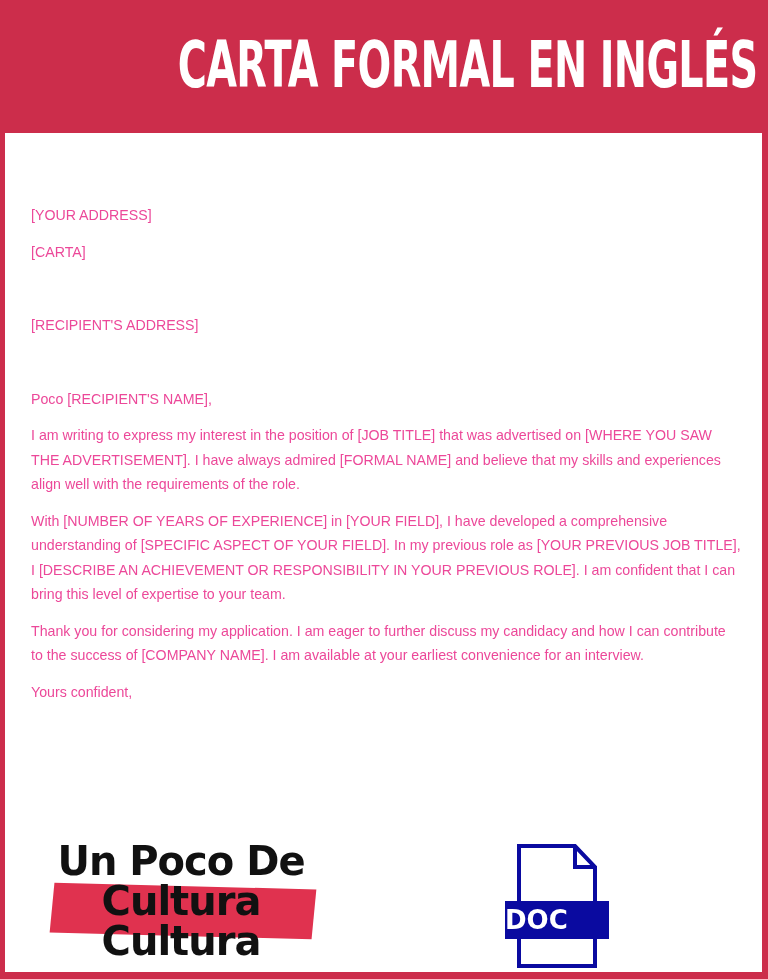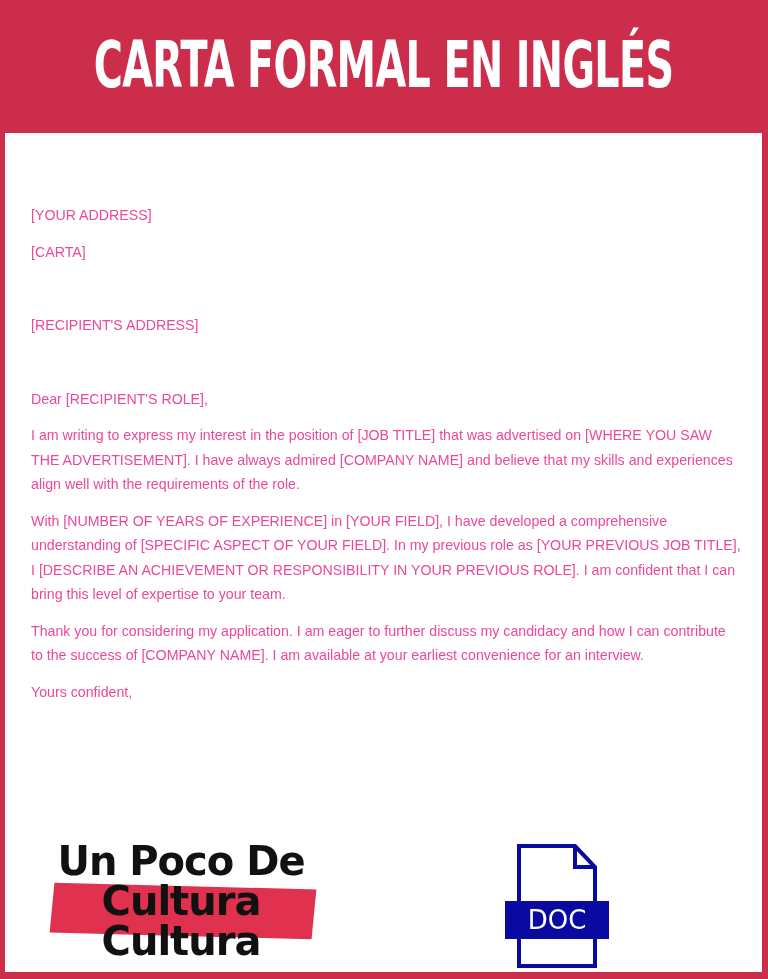--- a/index.html
+++ b/index.html
@@ -1,50 +1,50 @@
 <!DOCTYPE html>
 <html><head>
 <meta charset="utf-8">
 <style>
   html, body { margin:0; padding:0; }
   body { width:768px; height:979px; background:#cc2d4b; position:relative; overflow:hidden; font-family:"Liberation Sans", sans-serif; }
-  .header { position:absolute; left:0; top:0; width:768px; height:133px; background:#cc2d4b; display:flex; align-items:center; justify-content:center; }
+  .header { position:absolute; left:0; top:0; width:768px; height:133px; background:#cc2d4b; display:flex; align-items:center; justify-content:flex-start; }
   .title { color:#fff; font-family:"DejaVu Sans", sans-serif; font-weight:bold; font-size:64px; letter-spacing:-1px; transform:scaleX(0.62); white-space:nowrap; margin-top:-4px; }
   .page { position:absolute; left:5px; top:133px; width:757px; height:839px; background:#fff; }
   .letter { position:absolute; left:26px; top:70px; width:710px; color:#ec4899; font-family:"Liberation Sans", sans-serif; font-size:14.2px; line-height:24.5px; }
   .letter p { margin:0 0 12px 0; }
   .gap1 { height:37px; }
   .gap2 { height:37px; }
   .logo { position:absolute; left:41px; top:705px; width:280px; height:130px; }
   .logo .stripe { position:absolute; left:6px; top:48px; width:262px; height:50px; background:#e0324f; transform:rotate(1.5deg) skewX(-4deg); }
   .logo .line { position:absolute; left:0; width:270px; text-align:center; font-family:"DejaVu Sans", sans-serif; font-weight:bold; color:#111; font-size:40px; letter-spacing:-1px; }
   .l1 { top:0; }
   .l2 { top:40px; }
   .l3 { top:80px; }
   .icon { position:absolute; top:710px; width:104px; height:126px; }
   .doc { left:500px; }
   .pdf { left:633px; }
-  .icon .label { position:absolute; left:0; top:58px; width:104px; height:38px; color:#fff; font-family:"DejaVu Sans", sans-serif; font-weight:normal; font-size:26px; text-align:center; line-height:38px; }
+  .icon .label { position:absolute; left:0; top:58px; width:104px; height:38px; color:#fff; font-family:"DejaVu Sans", sans-serif; font-weight:bold; font-size:26px; text-align:left; line-height:38px; }
 </style>
 </head>
 <body>
 
 <div class="header">
   <div class="title">CARTA FORMAL EN INGLÉS</div>
 </div>
 
 <div class="page">
   <div class="letter">
     <p>[YOUR ADDRESS]</p>
     <p>[CARTA]</p>
     <div class="gap1"></div>
     <p>[RECIPIENT'S ADDRESS]</p>
     <div class="gap2"></div>
-    <p>Dear [RECIPIENT'S ROLE],</p>
-    <p>I am writing to express my interest in the position of [JOB TITLE] that was advertised on [WHERE YOU SAW THE ADVERTISEMENT]. I have always admired [COMPANY NAME] and believe that my skills and experiences align well with the requirements of the role.</p>
+    <p>Poco [RECIPIENT'S NAME],</p>
+    <p>I am writing to express my interest in the position of [JOB TITLE] that was advertised on [WHERE YOU SAW THE ADVERTISEMENT]. I have always admired [FORMAL NAME] and believe that my skills and experiences align well with the requirements of the role.</p>
     <p>With [NUMBER OF YEARS OF EXPERIENCE] in [YOUR FIELD], I have developed a comprehensive understanding of [SPECIFIC ASPECT OF YOUR FIELD]. In my previous role as [YOUR PREVIOUS JOB TITLE], I [DESCRIBE AN ACHIEVEMENT OR RESPONSIBILITY IN YOUR PREVIOUS ROLE]. I am confident that I can bring this level of expertise to your team.</p>
     <p>Thank you for considering my application. I am eager to further discuss my candidacy and how I can contribute to the success of [COMPANY NAME]. I am available at your earliest convenience for an interview.</p>
     <p>Yours confident,</p>
   </div>
 
   <div class="logo">
     <div class="stripe"></div>
     <div class="line l1">Un Poco De</div>
     <div class="line l2">Cultura</div>
     <div class="line l3">Cultura</div>

